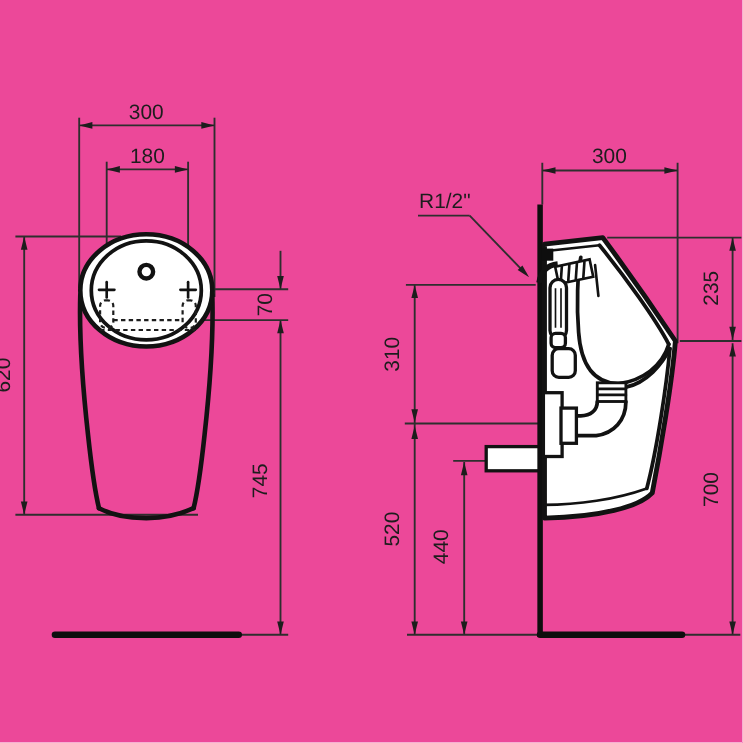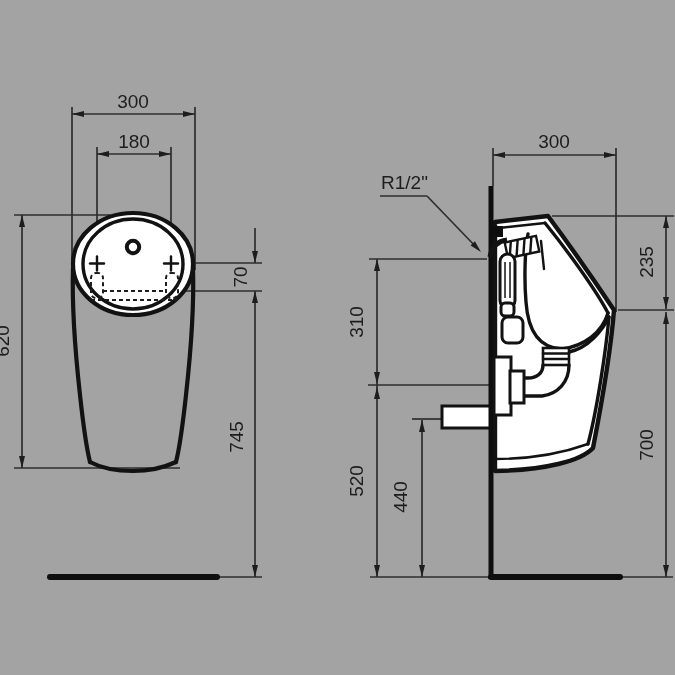--- a/index.html
+++ b/index.html
@@ -1,19 +1,19 @@
 <!DOCTYPE html>
 <html><head>
 <meta charset="utf-8">
 <style>
   html,body{margin:0;padding:0;background:#ffffff;}
   .canvas{
     position:relative;
     width:675px;height:675px;
-    background:#a3a3a3;
+    background:#ec4899;
     overflow:hidden;
     font-family:"Liberation Sans", sans-serif;
   }
   svg{position:absolute;left:0;top:0;}
   text{
     font-family:"Liberation Sans", sans-serif;
     font-size:19px;
     fill:#1d1d1d;
   }
   .thin{stroke:#2e2e2e;stroke-width:1.7;fill:none;}

